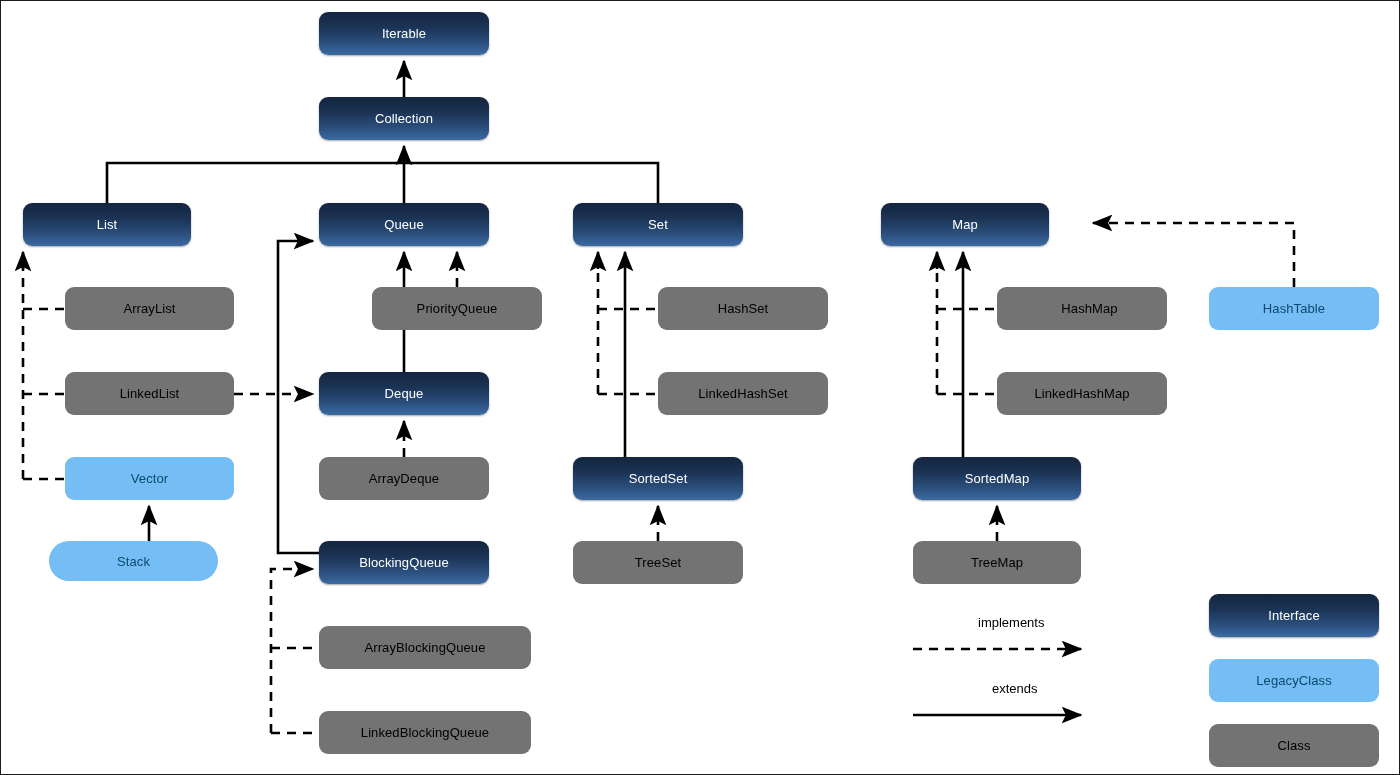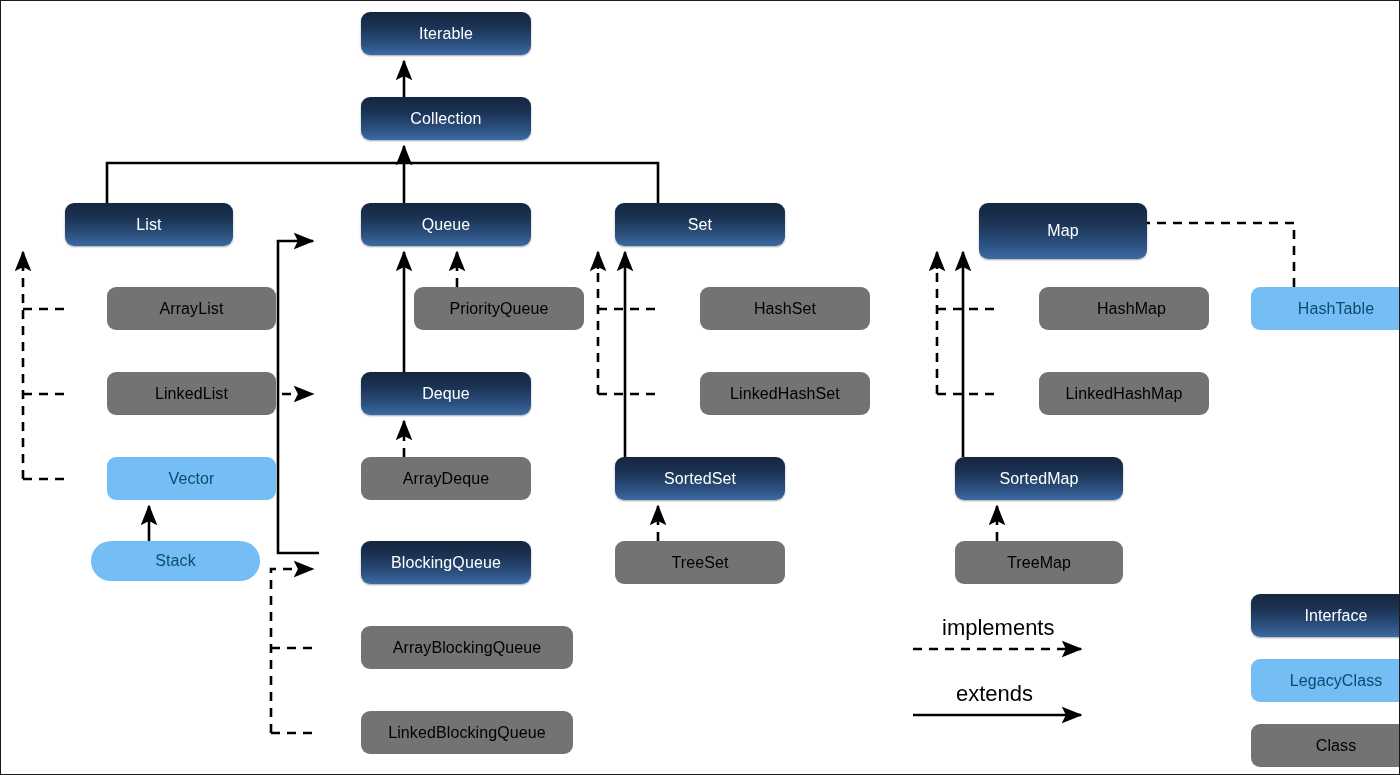--- a/index.html
+++ b/index.html
@@ -28,44 +28,44 @@
   }
   .node {
     position: absolute;
     box-sizing: border-box;
     border-radius: 9px;
     display: flex;
     align-items: center;
     justify-content: center;
     text-align: center;
     white-space: nowrap;
-    font-size: 16px;
+    font-size: 13px;
     letter-spacing: 0.1px;
     z-index: 3;
-    margin-left: 42px;
   }
   .node.interface {
     background: linear-gradient(180deg, #14253f 0%, #1b3354 35%, #2b4f7d 72%, #3b6aa3 100%);
     color: #ffffff;
     box-shadow: 0 1px 2px rgba(0,0,0,0.35);
   }
   .node.klass {
     background: #737373;
     color: #000000;
   }
   .node.legacy {
     background: #74bdf5;
     color: #0c4a6e;
   }
   .legend-label {
     position: absolute;
-    font-size: 22px;
+    font-size: 13px;
     color: #000000;
     white-space: nowrap;
     z-index: 3;
+    margin-left: 36px;
   }
 </style>
 </head>
 <body>
 
 <div id="canvas">
 
   <svg id="edge-layer" viewBox="0 0 1400 775" xmlns="http://www.w3.org/2000/svg">
     <defs>
       <marker id="arrowhead" markerWidth="9" markerHeight="9" refX="7.4" refY="3.2" orient="auto" markerUnits="strokeWidth">
@@ -126,21 +126,21 @@
       <path d="M912,714 L1080,714" marker-end="url(#arrowhead)"></path>
     </g>
   </svg>
 
   <div id="nodes">
       <div class="node interface" style="left: 318px; top: 11px; width: 170px; height: 43px;">Iterable</div>
       <div class="node interface" style="left: 318px; top: 96px; width: 170px; height: 43px;">Collection</div>
       <div class="node interface" style="left: 22px; top: 202px; width: 168px; height: 43px;">List</div>
       <div class="node interface" style="left: 318px; top: 202px; width: 170px; height: 43px;">Queue</div>
       <div class="node interface" style="left: 572px; top: 202px; width: 170px; height: 43px;">Set</div>
-      <div class="node interface" style="left: 936px; top: 202px; width: 168px; height: 56px;">Map</div>
+      <div class="node interface" style="left: 880px; top: 202px; width: 168px; height: 43px;">Map</div>
       <div class="node klass" style="left: 64px; top: 286px; width: 169px; height: 43px;">ArrayList</div>
       <div class="node klass" style="left: 371px; top: 286px; width: 170px; height: 43px;">PriorityQueue</div>
       <div class="node klass" style="left: 657px; top: 286px; width: 170px; height: 43px;">HashSet</div>
       <div class="node klass" style="left: 996px; top: 286px; width: 170px; height: 43px; padding-left: 15px;">HashMap</div>
       <div class="node legacy" style="left: 1208px; top: 286px; width: 170px; height: 43px;">HashTable</div>
       <div class="node klass" style="left: 64px; top: 371px; width: 169px; height: 43px;">LinkedList</div>
       <div class="node interface" style="left: 318px; top: 371px; width: 170px; height: 43px;">Deque</div>
       <div class="node klass" style="left: 657px; top: 371px; width: 170px; height: 43px;">LinkedHashSet</div>
       <div class="node klass" style="left: 996px; top: 371px; width: 170px; height: 43px;">LinkedHashMap</div>
       <div class="node legacy" style="left: 64px; top: 456px; width: 169px; height: 43px;">Vector</div>

